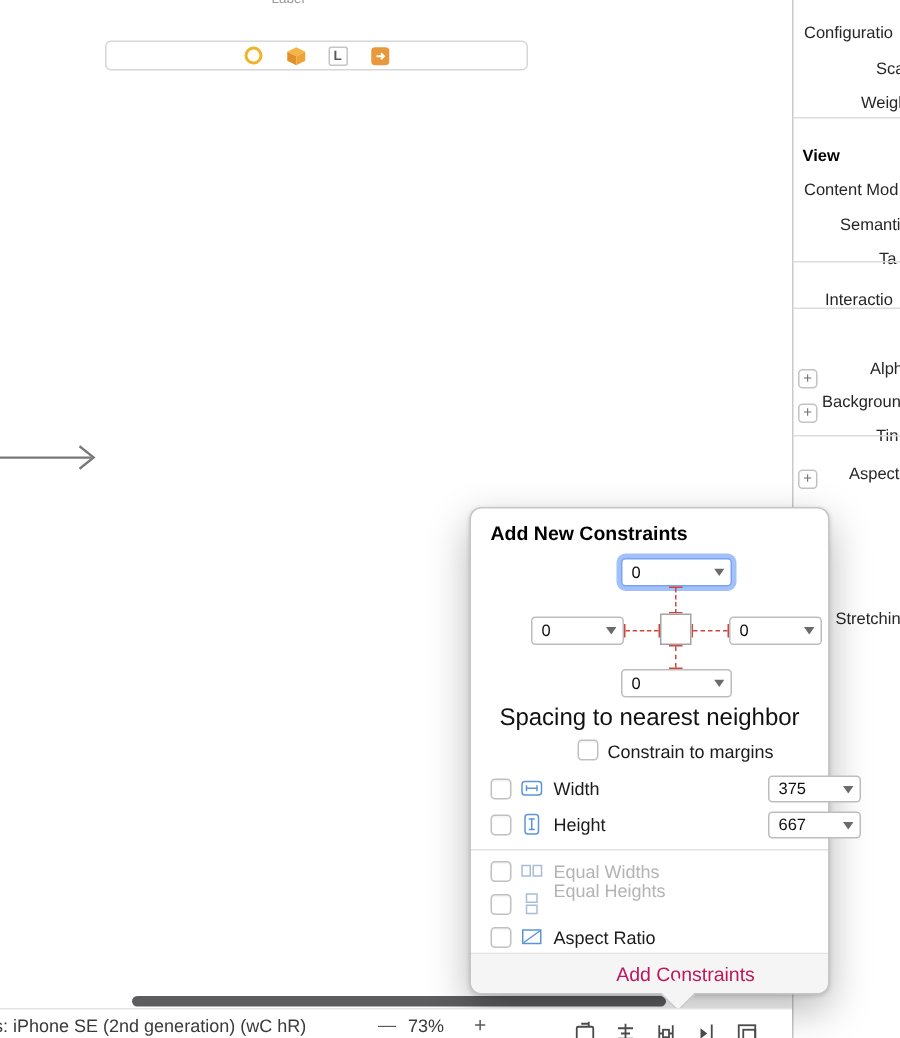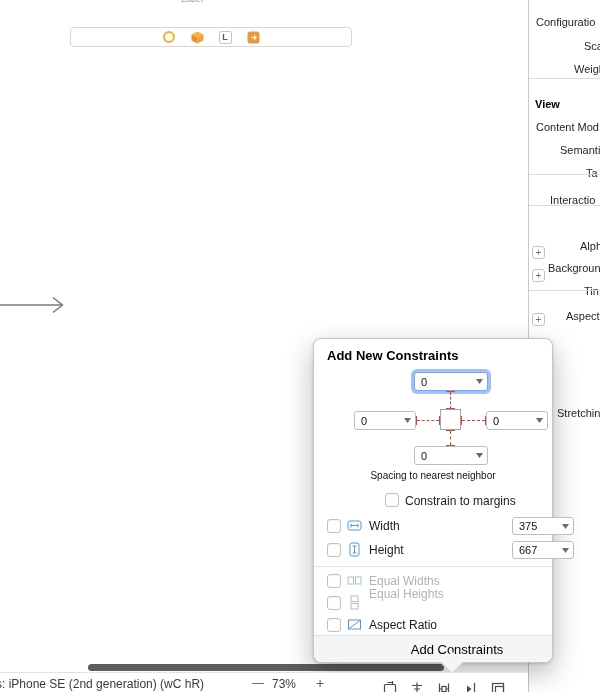--- a/index.html
+++ b/index.html
@@ -38,30 +38,30 @@
   .combo { position:absolute; height:19px; background:#fff; border:1px solid #bdbdbd; border-radius:3px;
            display:flex; align-items:center; justify-content:space-between; padding:0 4px 0 6px;
            font-size:11px; color:#111; }
   .combo.focused { box-shadow:0 0 0 3px rgba(86,142,245,.55); border-color:#7aa4f2; }
   .dash-v { position:absolute; width:0; border-left:1px dashed #d0453e; }
   .dash-h { position:absolute; height:0; border-top:1px dashed #d0453e; }
   .cap-h { position:absolute; width:9px; height:1px; background:#d0453e; }
   .cap-v { position:absolute; width:1px; height:9px; background:#d0453e; }
   .anchor-square { position:absolute; left:126px; top:70px; width:21px; height:21px; background:#fff;
                    border:1px solid #a3a3a3; }
-  .pop-caption { position:absolute; left:0; right:0; top:131px; text-align:center; font-size:10px; color:#111; }
+  .pop-caption { position:absolute; left:0; right:0; top:131px; text-align:center; font-size:16px; color:#111; }
   .checkbox { position:absolute; width:14px; height:14px; background:#fff; border:1px solid #c0c0c0;
               border-radius:3px; box-shadow:inset 0 1px 1px rgba(0,0,0,.05); }
   .pop-label { position:absolute; font-size:12px; color:#1b1b1b; white-space:nowrap; }
   .pop-label.dim { color:#b3b3b3; }
   .pop-icon { position:absolute; width:15px; height:15px; }
   .pop-div { position:absolute; left:0; right:0; height:1px; background:#e2e2e2; }
   .pop-footer { position:absolute; left:0; right:0; bottom:0; height:27px; background:#f5f5f5;
                 border-top:1px solid #e2e2e2; border-radius:0 0 8px 8px; display:flex; align-items:center;
-                justify-content:center; font-size:13px; color:#000000;padding-left:48px; }
+                justify-content:center; font-size:13px; color:#be185d;padding-left:48px; }
   .pop-tail { position:absolute; left:444px; top:655px; width:16px; height:16px; background:#f5f5f5;
               border-right:1px solid #c6c6c6; border-bottom:1px solid #c6c6c6; transform:rotate(45deg); }
 
   
   .hscroll { position:absolute; left:88px; top:664px; width:356px; height:7px; border-radius:3.5px; background:#5d5d60; }
   .bottom-bar { position:absolute; left:0; top:672px; width:528px; height:20px; background:#fff;
                 border-top:1px solid #e3e3e3; }
   .bb-text { position:absolute; font-size:12px; color:#3a3a3a; white-space:nowrap; }
   .bb-icon { position:absolute; top:8px; width:16px; height:16px; }
   .bb-icon svg { display:block; }

